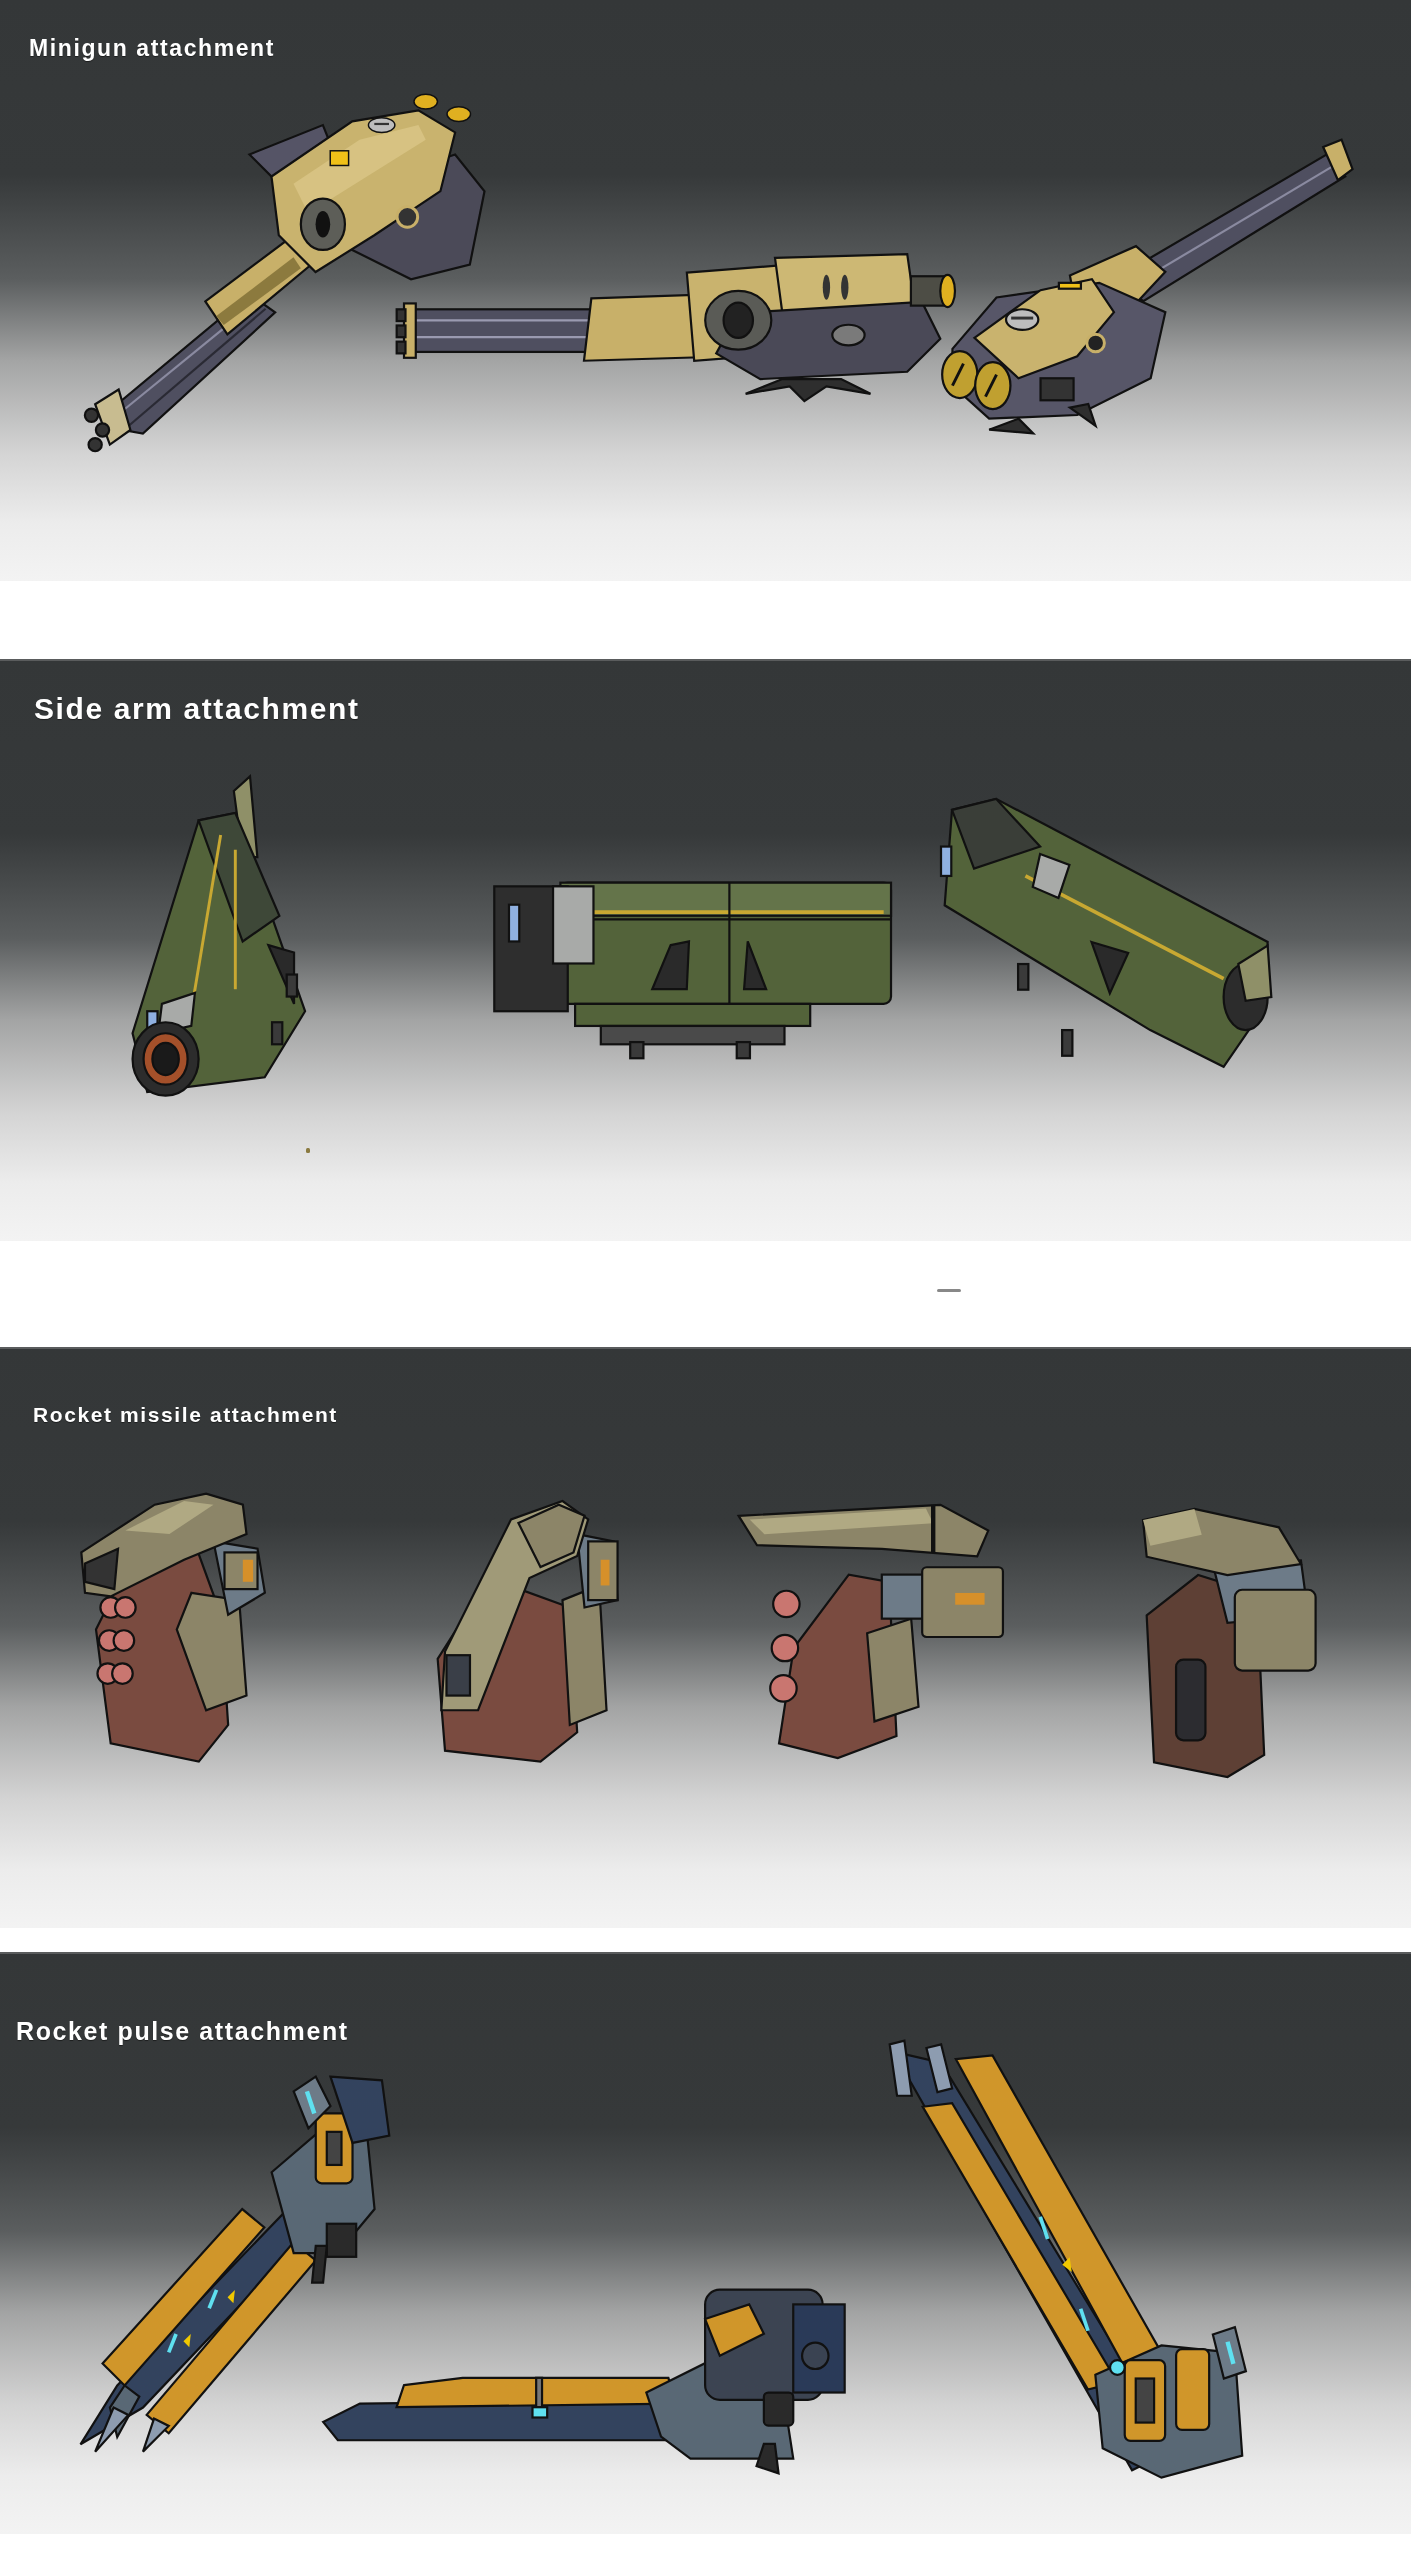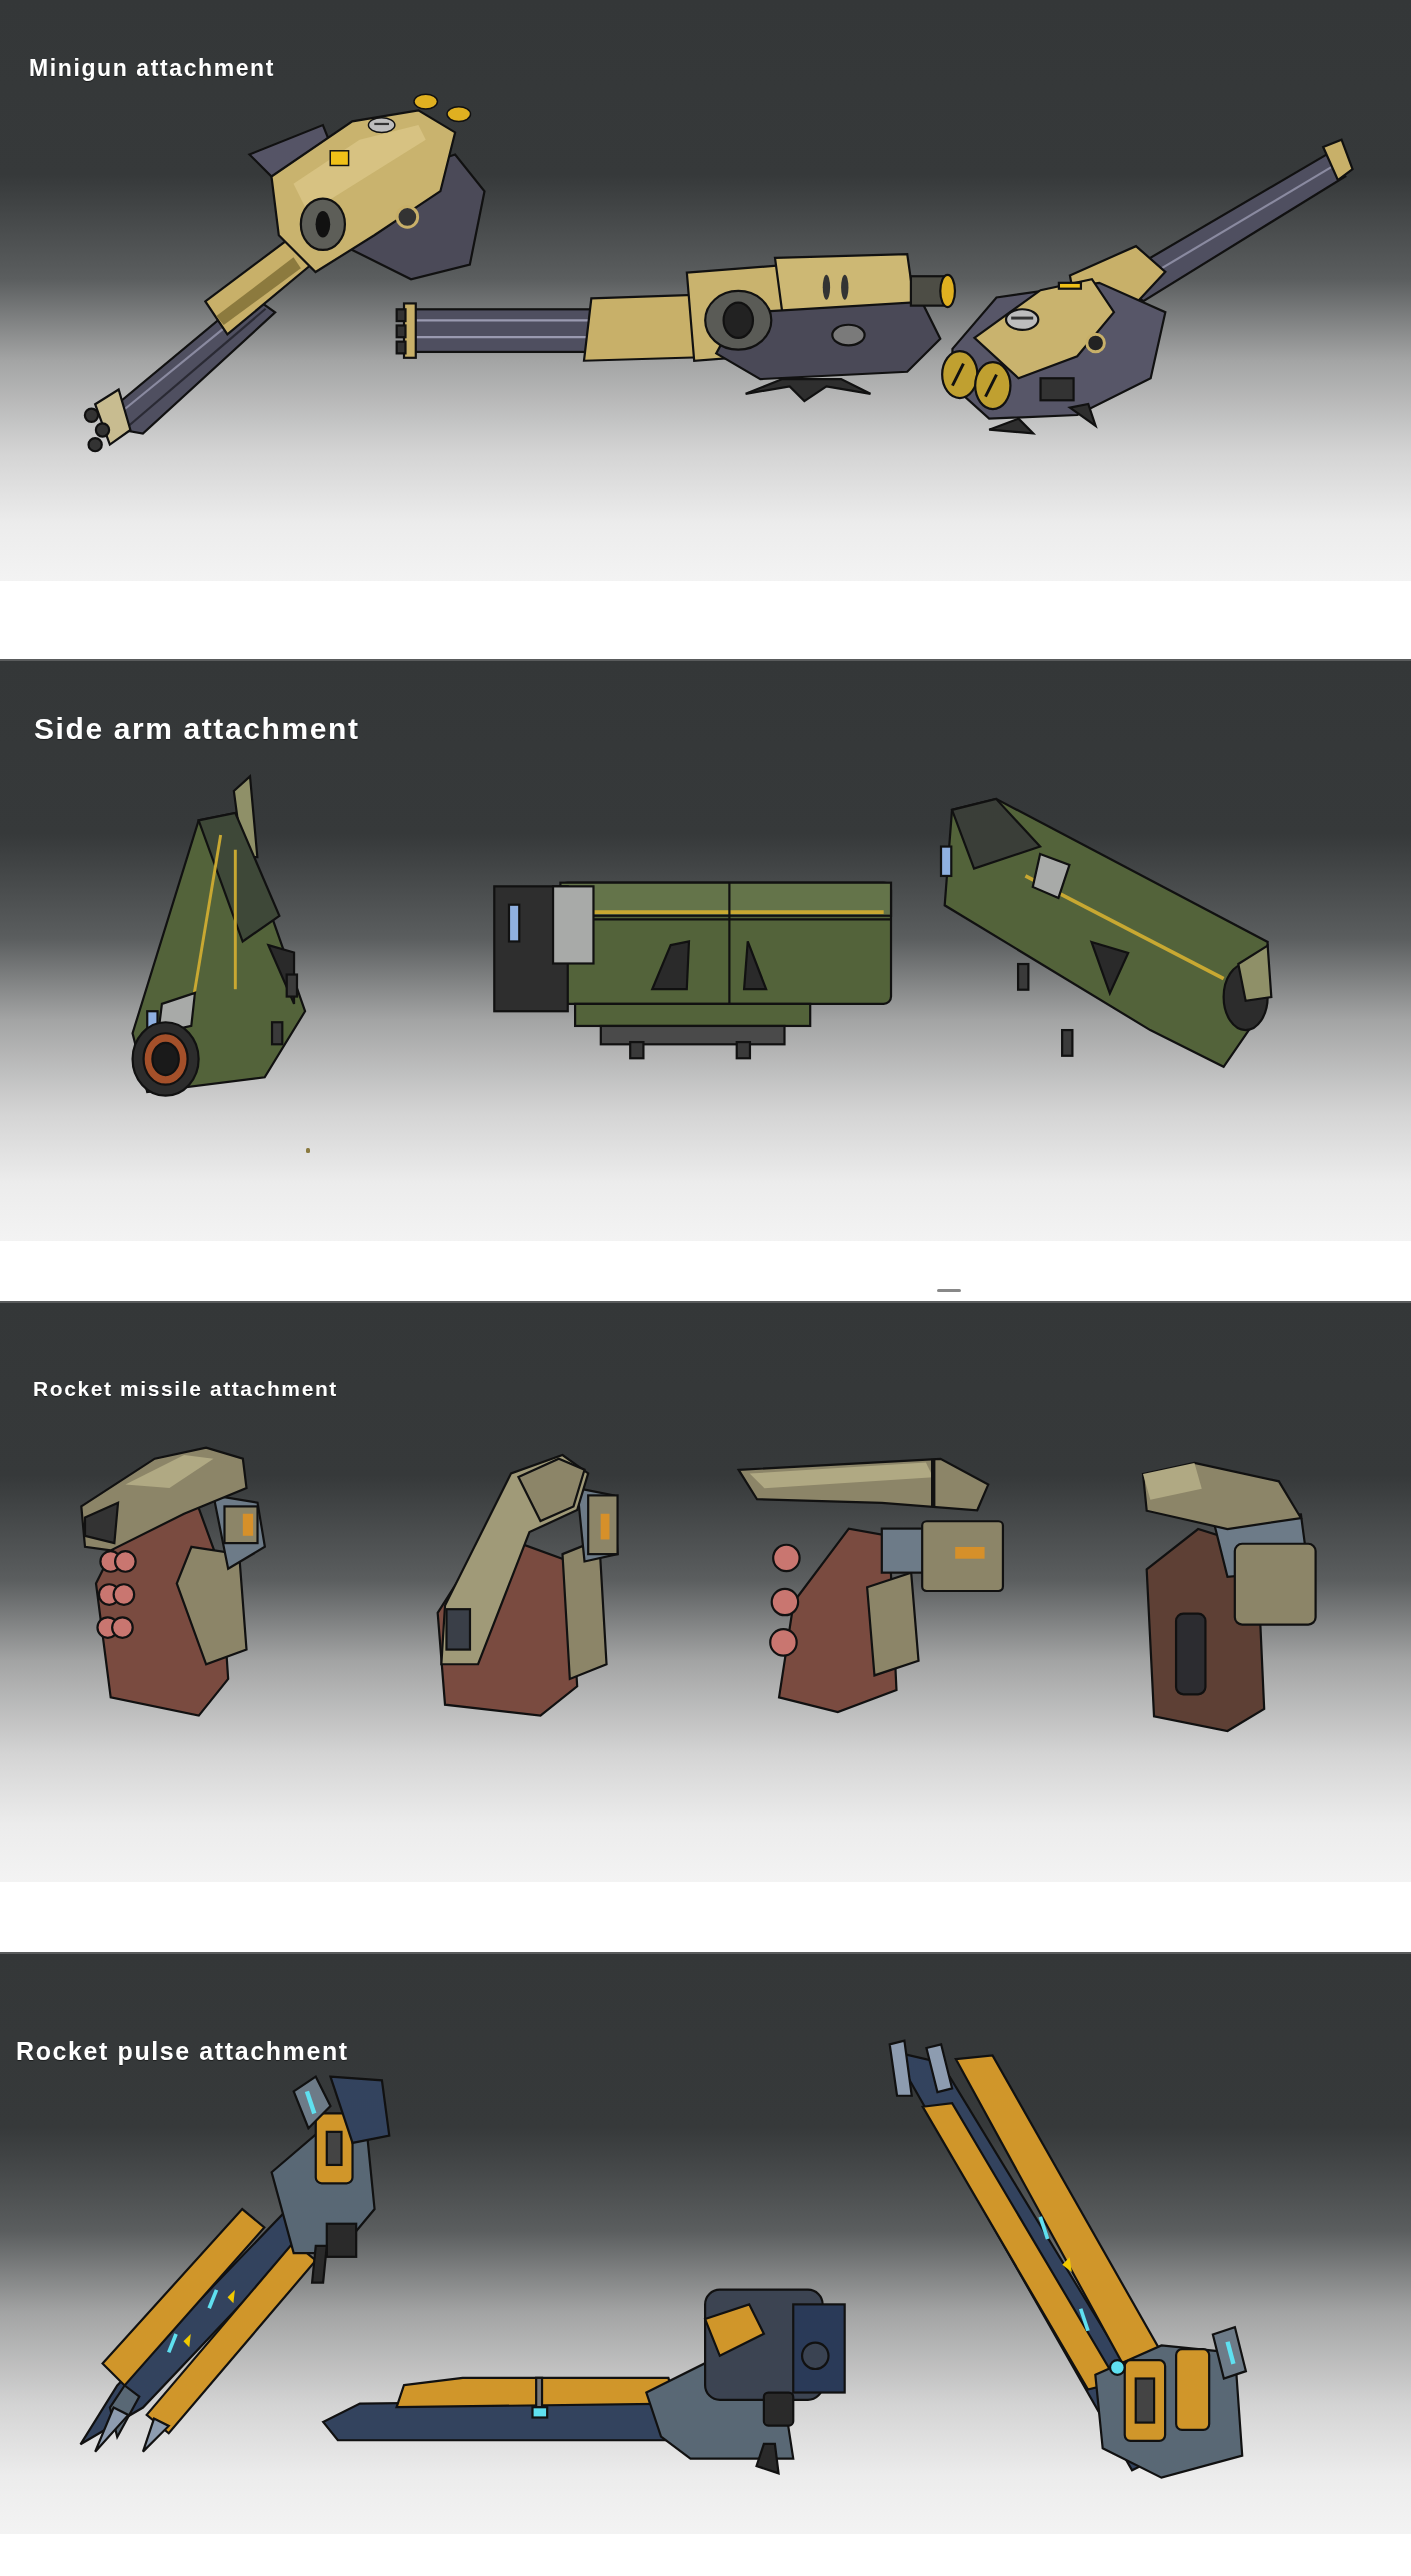--- a/index.html
+++ b/index.html
@@ -1,21 +1,21 @@
 <!DOCTYPE html>
 <html style="font-size:11.8px"><head>
 <meta charset="utf-8">
 <style>
   html,body{margin:0;padding:0;background:#ffffff;}
   body{width:1411px;height:2576px;position:relative;overflow:hidden;font-family:"Liberation Sans",sans-serif;}
   .panel{position:absolute;left:0;width:1411px;overflow:hidden;
     background:linear-gradient(to bottom,#343738 0%,#36393a 30%,#5b5e5f 48%,#a3a4a4 62%,#d4d4d4 78%,#ececec 90%,#f3f3f3 100%);}
   .panel-top-line{position:absolute;left:0;top:0;width:100%;height:1.5px;background:#5a5c5d;}
   .title{position:absolute;color:#ffffff;font-weight:bold;letter-spacing:1.6px;white-space:nowrap;
-    text-shadow:0 0.7px 0.7px rgba(0,0,0,0.45);margin-top:20px;}
+    text-shadow:0 0.7px 0.7px rgba(0,0,0,0.45);}
   .render{position:absolute;}
   .render svg{display:block;width:100%;height:100%;overflow:visible;}
   .speck{position:absolute;}
 </style>
 </head>
 <body>
 
 <section class="panel" style="top:0;height:581px;">
   <div class="title" style="left:29px;top:35px;font-size:23px;">Minigun attachment</div>
 
@@ -175,21 +175,21 @@
         <rect x="120" y="230" width="14" height="35" fill="#3a3a3a"></rect>
         <rect x="180" y="320" width="14" height="35" fill="#3a3a3a"></rect>
       </g>
     </svg>
   </div>
 
   <div class="speck" style="left:306px;top:489px;width:4.4px;height:5.1px;background:#8a7a40;border-radius:1.5px;"></div>
 </section>
 
 <div class="speck" style="left:937px;top:1289px;width:23.5px;height:2.9px;background:#888;border-radius:1.5px;"></div>
-<section class="panel" style="top:1301px;height:581px;">
+<section class="panel" style="top:1347px;height:581px;">
   <div class="panel-top-line"></div>
   <div class="title" style="left:33px;top:56px;font-size:21px;">Rocket missile attachment</div>
 
   <div class="render" style="left:81px;top:143px;width:309px;height:279px;">
     <svg viewBox="0 0 420 380">
       <g stroke="#111" stroke-width="3">
         <path d="M60,110 L150,60 L190,170 L200,320 L160,370 L40,345 L20,190 Z" fill="#7a4b40"></path>
         <path d="M150,140 L215,150 L225,280 L170,300 L130,190 Z" fill="#8c8568"></path>
         <path d="M180,70 L240,80 L250,140 L200,170 Z" fill="#6d7b88"></path>
         <rect x="195" y="85" width="45" height="50" fill="#8c8568"></rect>

